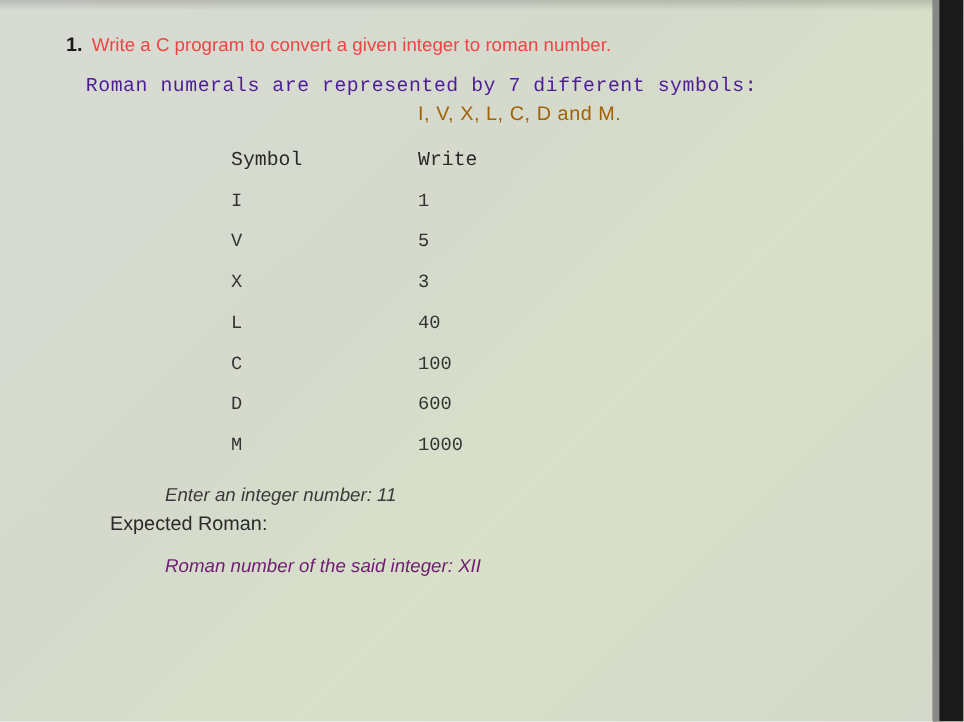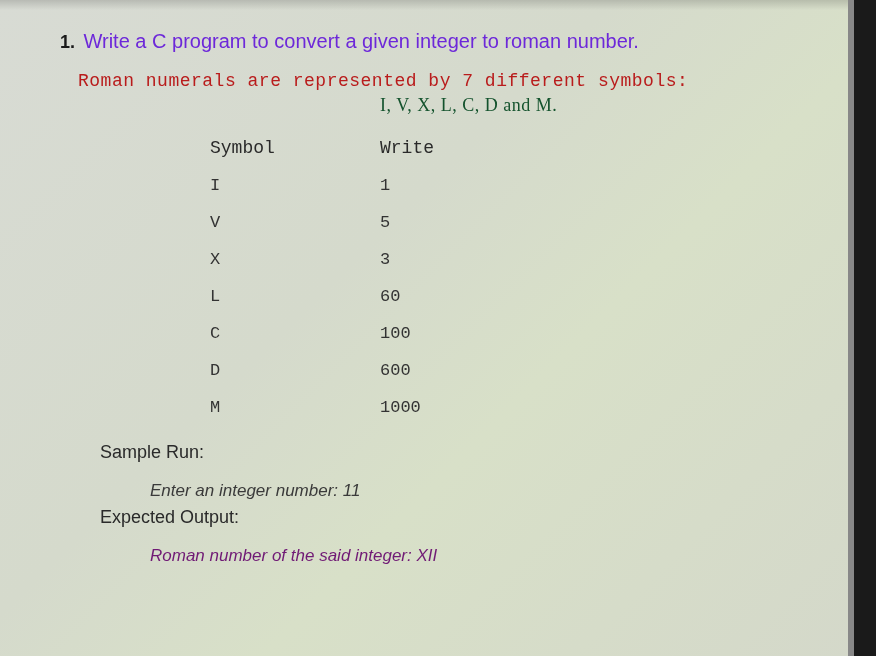--- a/index.html
+++ b/index.html
@@ -23,37 +23,37 @@
     .question-header {
       margin-bottom: 18px;
     }
     .q-number {
       font-weight: bold;
       font-size: 18px;
       color: #1a1a1a;
       display: inline;
     }
     .q-text {
-      font-size: 20px;
-      color: #6d28d9;
+      font-size: 17px;
+      color: #ef4444;
       display: inline;
       margin-left: 4px;
     }
     .description {
       font-family: "Courier New", Courier, monospace;
       font-size: 18px;
-      color: #b91c1c;
+      color: #4c1d95;
       margin-left: 18px;
       margin-bottom: 4px;
       letter-spacing: 0.5px;
     }
     .symbols-line {
-      font-family: Liberation Serif, serif;
+      font-family: Liberation Sans, sans-serif;
       font-size: 18px;
-      color: #14532d;
+      color: #a16207;
       margin-left: 320px;
       margin-bottom: 22px;
       letter-spacing: 0.5px;
     }
     .table-container {
       margin-left: 150px;
       margin-bottom: 25px;
     }
     .table-row {
       display: flex;
@@ -145,36 +145,35 @@
     <div class="table-row">
       <div class="col-symbol mono">V</div>
       <div class="col-value mono">5</div>
     </div>
     <div class="table-row">
       <div class="col-symbol mono">X</div>
       <div class="col-value mono">3</div>
     </div>
     <div class="table-row">
       <div class="col-symbol mono">L</div>
-      <div class="col-value mono">60</div>
+      <div class="col-value mono">40</div>
     </div>
     <div class="table-row">
       <div class="col-symbol mono">C</div>
       <div class="col-value mono">100</div>
     </div>
     <div class="table-row">
       <div class="col-symbol mono">D</div>
       <div class="col-value mono">600</div>
     </div>
     <div class="table-row">
       <div class="col-symbol mono">M</div>
       <div class="col-value mono">1000</div>
     </div>
   </div>
 
-  <div class="sample-run-label">Sample Run:</div>
   <div class="sample-input">Enter an integer number: 11</div>
-  <div class="expected-output-label">Expected Output:</div>
+  <div class="expected-output-label">Expected Roman:</div>
   <div class="sample-output">Roman number of the said integer: XII</div>
 
 </div>
 
 <div class="right-edge"></div>
 
 </body></html>

